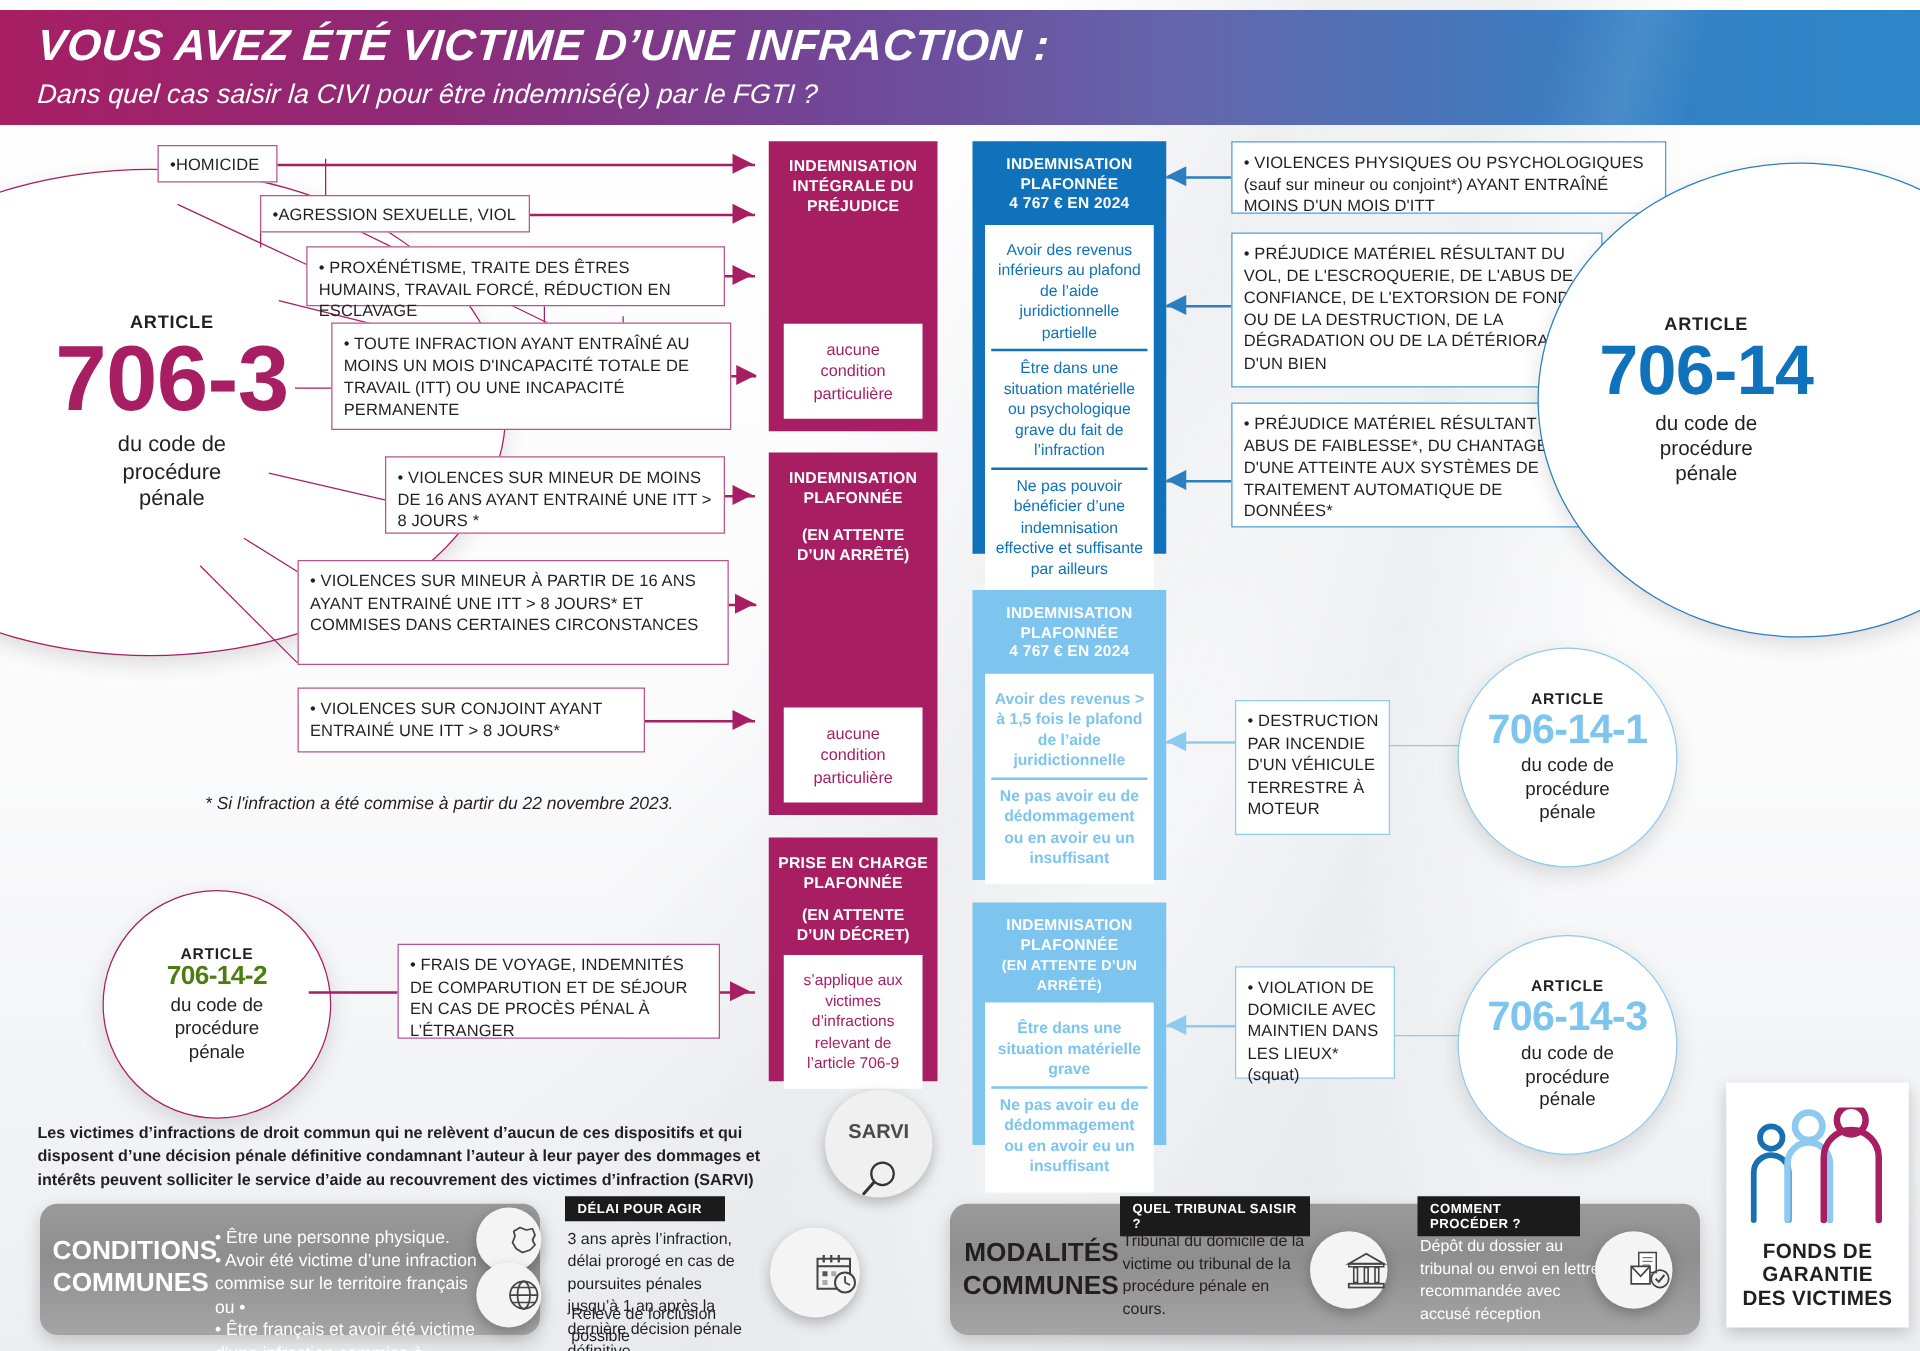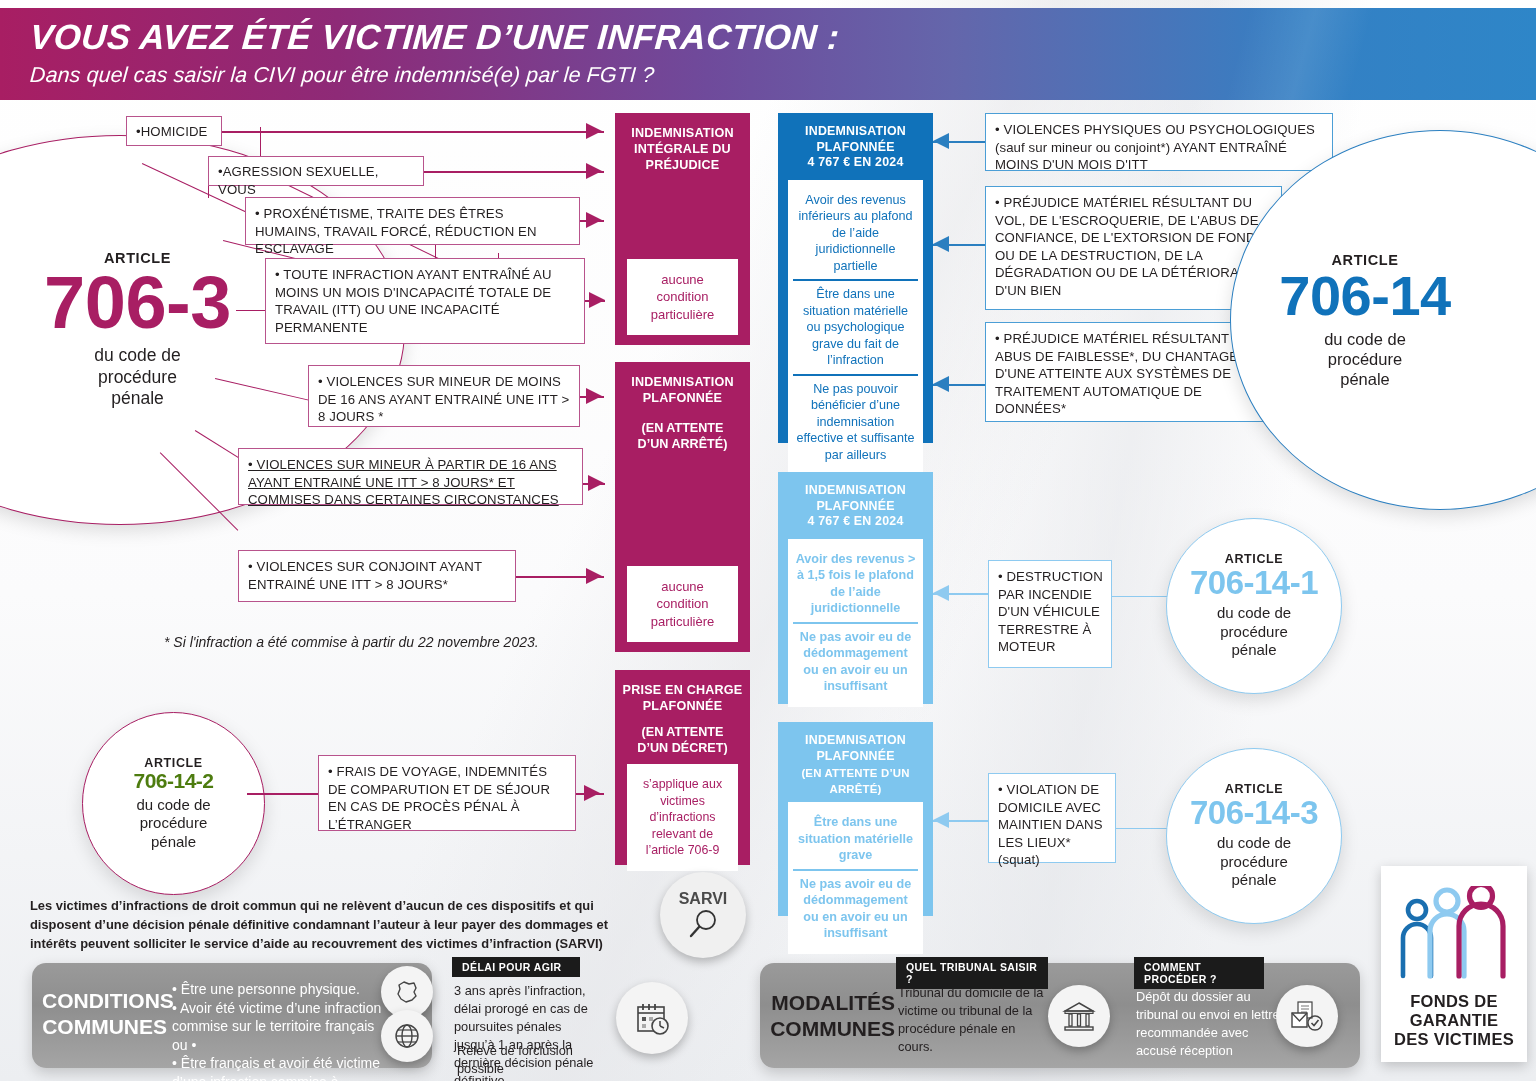--- a/index.html
+++ b/index.html
@@ -107,21 +107,21 @@
     letter-spacing:.4px; padding:4px 10px; display:inline-block;
   }
   .gtitle { color:#231f20; font-size:21px; font-weight:bold; line-height:26px; text-align:right; }
   .gtitle.white { color:#fff; }
   .glist { color:#fff; font-size:14px; line-height:18.5px; }
   .btxt { color:#231f20; font-size:12.8px; line-height:18px; }
   .btxt.white { color:#fff; }
 
   .iconcircle {
     border-radius:50%; background:#f4f4f4; display:flex; align-items:center;
-    justify-content:center; box-shadow:0 4px 10px rgba(0,0,0,.25);
+    justify-content:flex-end; box-shadow:0 4px 10px rgba(0,0,0,.25);gap:12px;
   }
 
   #intro { font-size: 12.9px; line-height: 19px; font-weight: bold; color:#231f20; }
 
   
   #logo { background:#fff; box-shadow:0 4px 12px rgba(0,0,0,.2); }
   #logo .txt { font-size: 16.5px; font-weight: bold; color:#231f20; line-height:19px; text-align:center; letter-spacing:.3px;}
 </style>
 </head>
 <body>
@@ -154,21 +154,21 @@
   <div class="ln abs" style="left:258px; top:468px; width:1.4px; height:5px;"></div>
   <div class="ln abs" style="left:160px; top:452px; width:110px; height:1.4px; transform:rotate(45deg); transform-origin:left center;"></div>
 
   <div class="tbox abs" style="left:126px; top:116px; width:96px; height:30px; padding-top:6px;">
     <span>•HOMICIDE</span>
   </div>
   <div class="ln abs" style="left:222px; top:131px; width:382px; height:1.6px;"></div>
   <div class="abs" style="left:586px; top:123px; width:0;height:0;border-top:8px solid transparent;border-bottom:8px solid transparent;border-left:16px solid #a81e63;"></div>
 
   <div class="tbox abs" style="left:208px; top:156px; width:216px; height:30px; padding-top:6px;">
-    <span>•AGRESSION SEXUELLE, VOUS</span>
+    <span>•AGRESSION SEXUELLE, VIOL</span>
   </div>
   <div class="ln abs" style="left:424px; top:171px; width:180px; height:1.6px;"></div>
   <div class="abs" style="left:586px; top:163px; width:0;height:0;border-top:8px solid transparent;border-bottom:8px solid transparent;border-left:16px solid #a81e63;"></div>
 
   <div class="tbox abs" style="left:245px; top:197px; width:335px; height:48px;">
     <span>• PROXÉNÉTISME, TRAITE DES ÊTRES HUMAINS, TRAVAIL FORCÉ, RÉDUCTION EN ESCLAVAGE</span>
   </div>
   <div class="ln abs" style="left:580px; top:220px; width:24px; height:1.6px;"></div>
   <div class="abs" style="left:586px; top:212px; width:0;height:0;border-top:8px solid transparent;border-bottom:8px solid transparent;border-left:16px solid #a81e63;"></div>
 
@@ -177,21 +177,21 @@
   </div>
   <div class="ln abs" style="left:585px; top:300px; width:20px; height:1.6px;"></div>
   <div class="abs" style="left:589px; top:292px; width:0;height:0;border-top:8px solid transparent;border-bottom:8px solid transparent;border-left:16px solid #a81e63;"></div>
 
   <div class="tbox abs" style="left:308px; top:365px; width:272px; height:62px;">
     <span>• VIOLENCES SUR MINEUR DE MOINS DE 16 ANS AYANT ENTRAINÉ UNE ITT &gt; 8 JOURS *</span>
   </div>
   <div class="ln abs" style="left:580px; top:396px; width:24px; height:1.6px;"></div>
   <div class="abs" style="left:586px; top:388px; width:0;height:0;border-top:8px solid transparent;border-bottom:8px solid transparent;border-left:16px solid #a81e63;"></div>
 
-  <div class="tbox abs" style="left:238px; top:448px; width:345px; height:57px;text-decoration:underline;">
+  <div class="tbox abs" style="left:238px; top:448px; width:345px; height:84px;">
     <span>• VIOLENCES SUR MINEUR À PARTIR DE 16 ANS AYANT ENTRAINÉ UNE ITT &gt; 8 JOURS* ET COMMISES DANS CERTAINES CIRCONSTANCES</span>
   </div>
   <div class="ln abs" style="left:583px; top:483px; width:22px; height:1.6px;"></div>
   <div class="abs" style="left:588px; top:475px; width:0;height:0;border-top:8px solid transparent;border-bottom:8px solid transparent;border-left:16px solid #a81e63;"></div>
 
   <div class="tbox abs" style="left:238px; top:550px; width:278px; height:52px;">
     <span>• VIOLENCES SUR CONJOINT AYANT ENTRAINÉ UNE ITT &gt; 8 JOURS*</span>
   </div>
   <div class="ln abs" style="left:516px; top:576px; width:88px; height:1.6px;"></div>
   <div class="abs" style="left:586px; top:568px; width:0;height:0;border-top:8px solid transparent;border-bottom:8px solid transparent;border-left:16px solid #a81e63;"></div>

